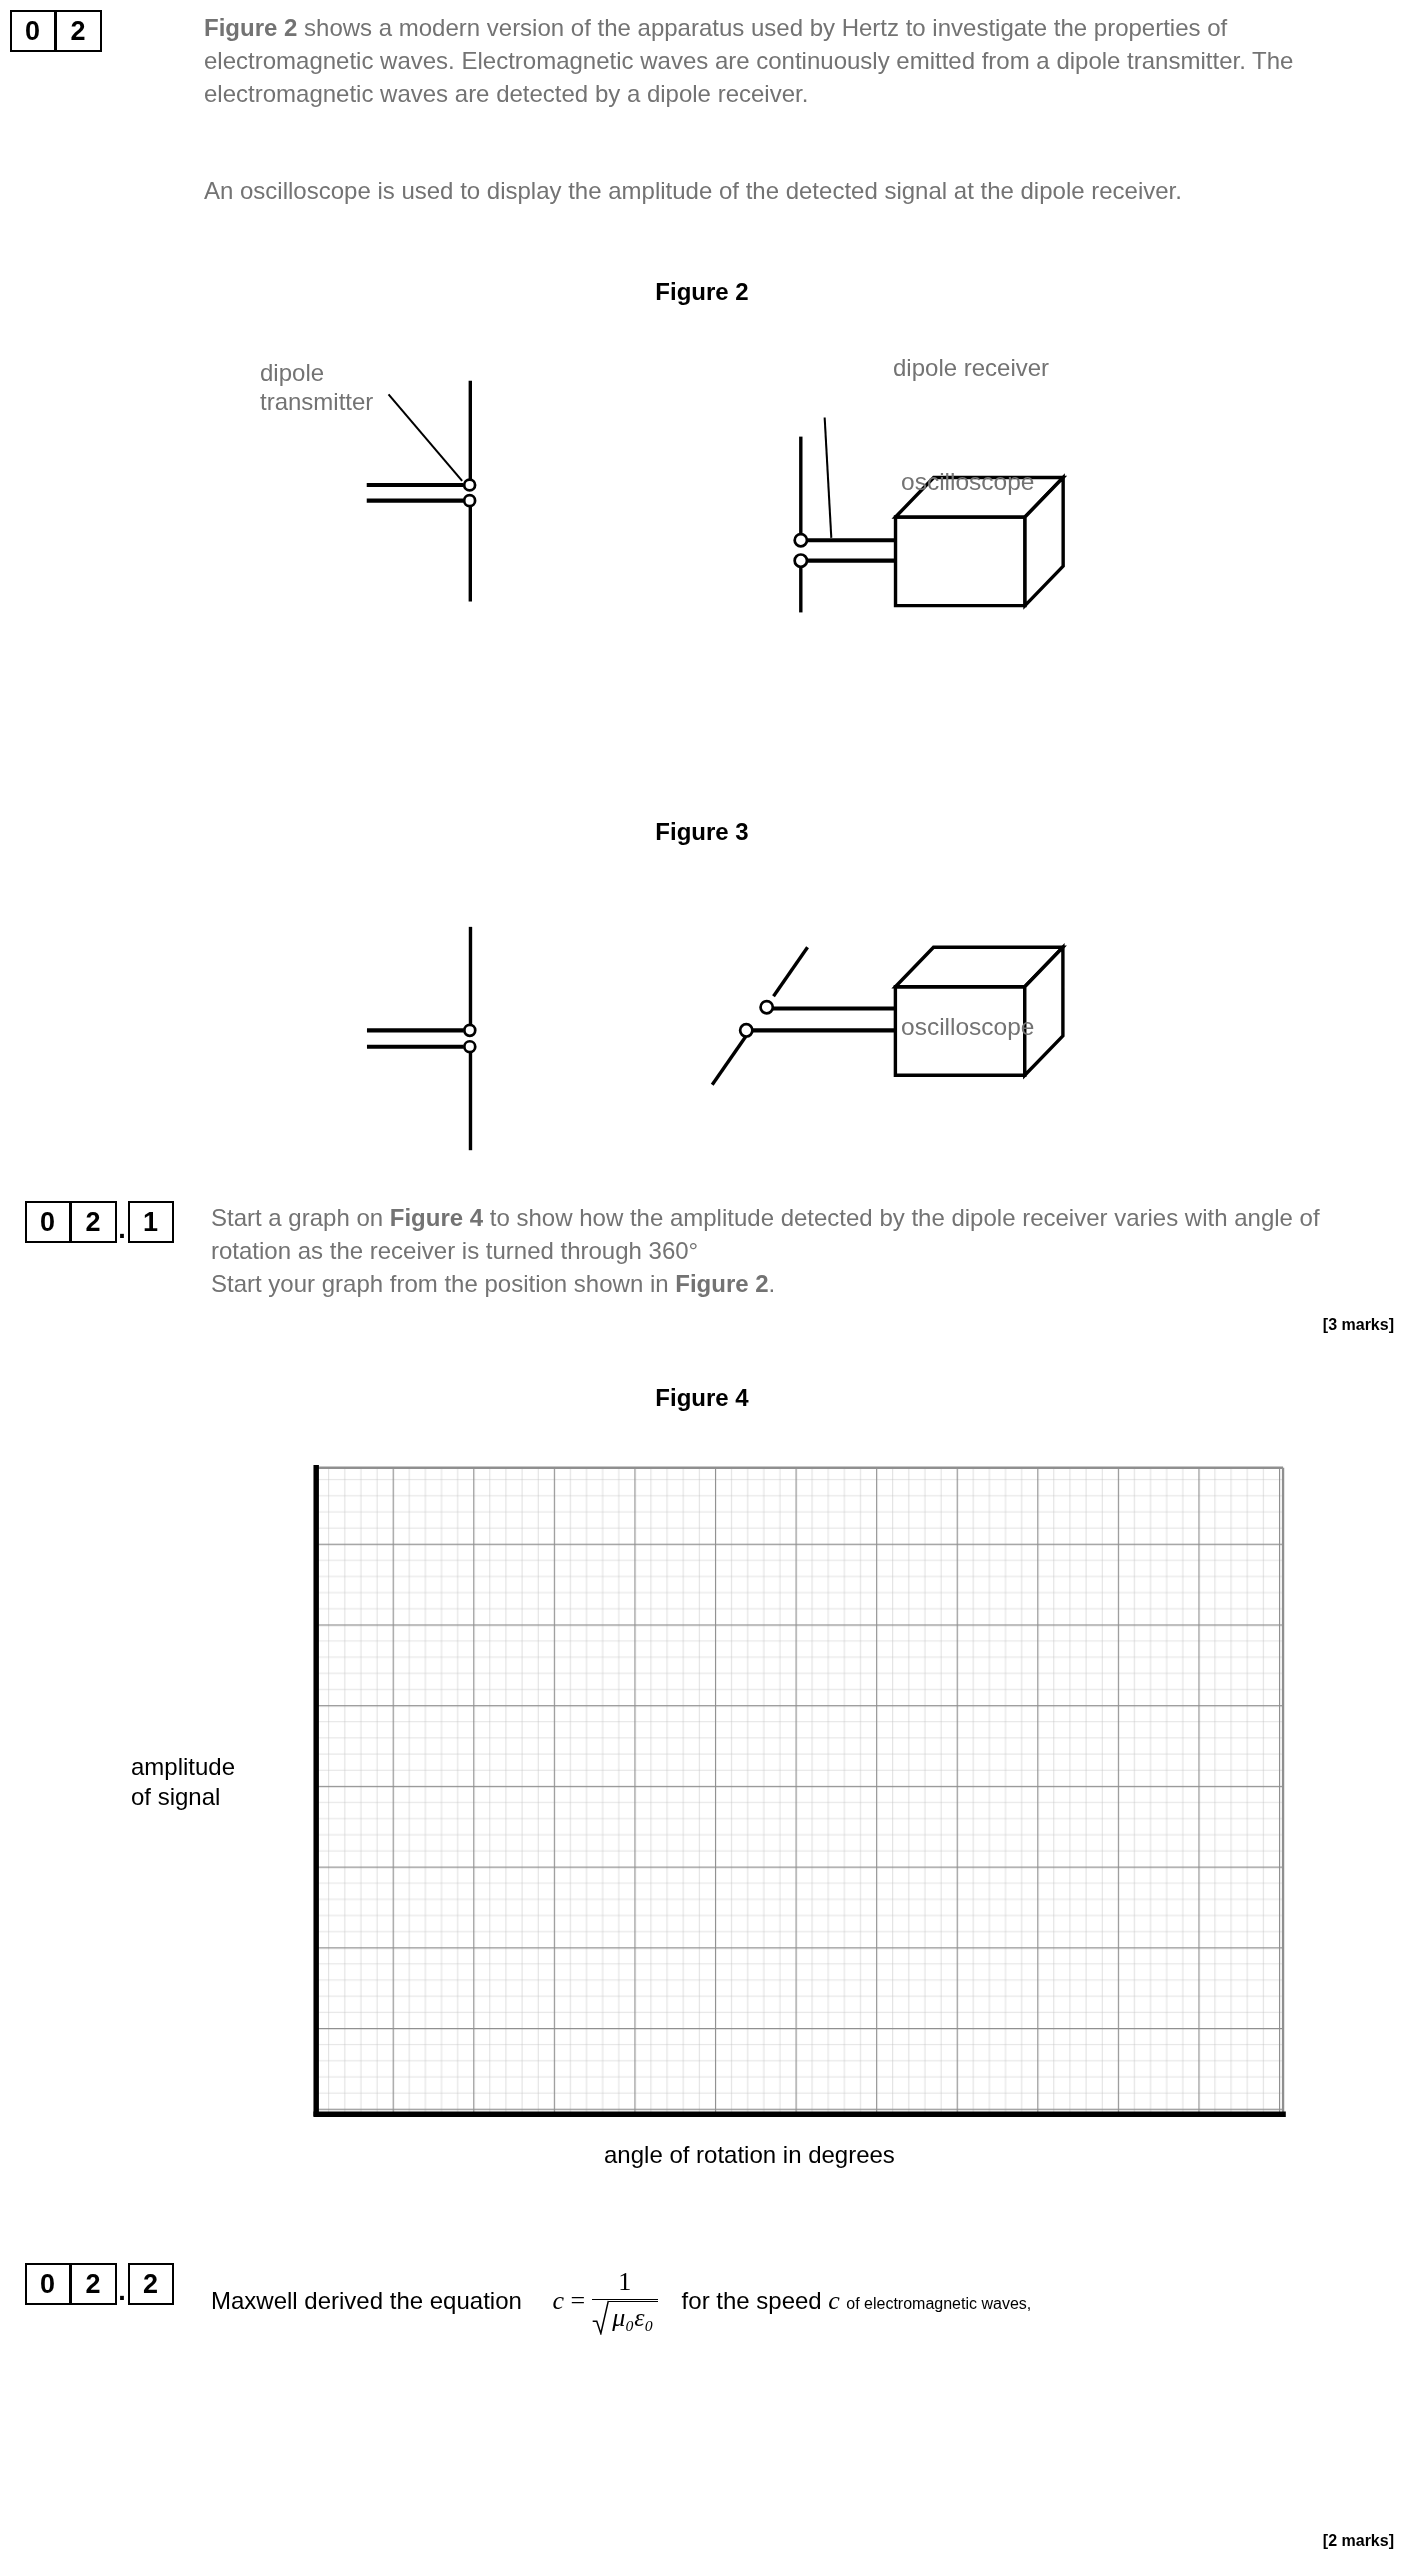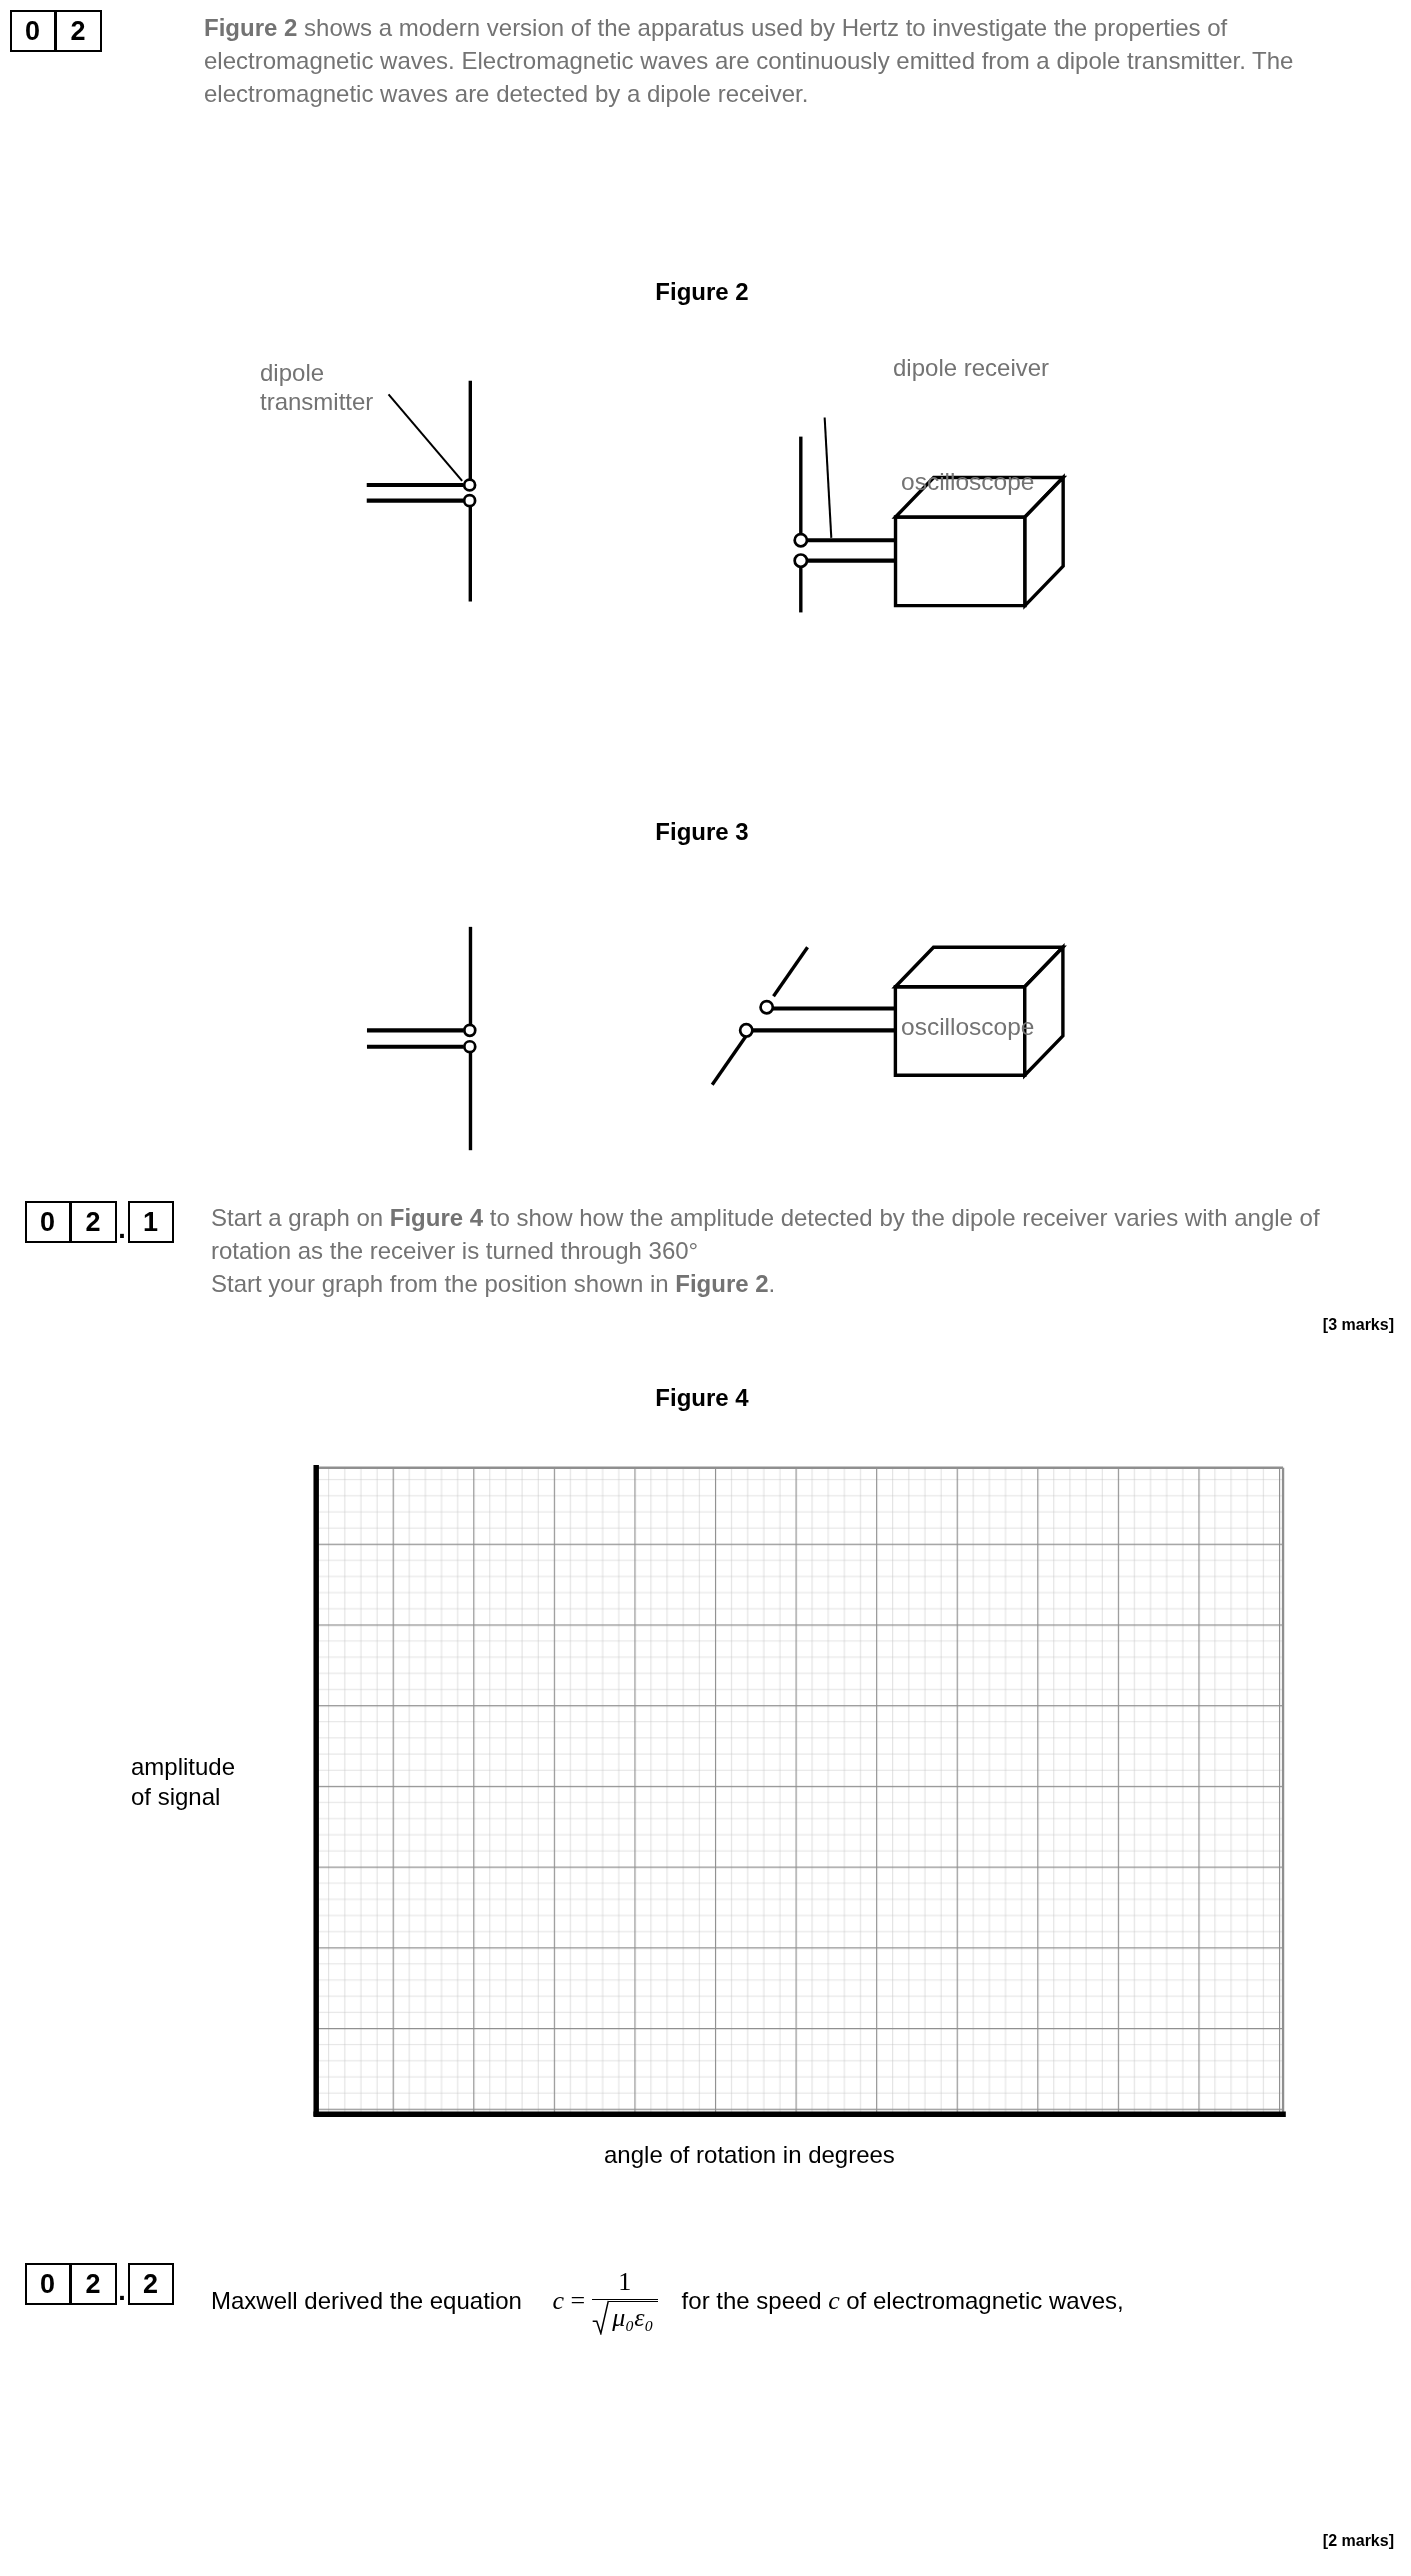--- a/index.html
+++ b/index.html
@@ -135,20 +135,21 @@
 
 <div id="page">
 
   <div class="qbox" style="left:9.5px; top:9.5px;">
     <div class="qcell">0</div>
     <div class="qcell">2</div>
   </div>
 
   <div class="para" style="left:204px; top:11px; width:1145px;"><b>Figure 2</b><span> shows a modern version of the apparatus used by Hertz to investigate the properties of electromagnetic waves.  Electromagnetic waves are continuously emitted from a dipole transmitter.  The electromagnetic waves are detected by a dipole receiver.</span></div>
 
+  <div class="para" style="left:204px; top:174px; width:1159px;">An oscilloscope is used to display the amplitude of the detected signal at the dipole receiver.</div>
 
   <div class="figcap" style="left:600px; top:278px; width:204px;">Figure 2</div>
 
   <div class="diagram" style="left:225px; top:341px;">
     <svg width="954" height="273" viewBox="0 0 1400 400" xmlns="http://www.w3.org/2000/svg">
 
       <line x1="360" y1="58" x2="360" y2="208" stroke="#000" stroke-width="5"></line>
       <line x1="360" y1="238" x2="360" y2="382" stroke="#000" stroke-width="5"></line>
 
       <line x1="208" y1="211" x2="350" y2="211" stroke="#000" stroke-width="6"></line>
@@ -277,21 +278,21 @@
           <svg class="radsign" viewBox="0 0 26 54">
             <path d="M1 34 L7 34 L13 52 L24 4" fill="none" stroke="#000" stroke-width="2.2"></path>
           </svg>
           <span class="radicand greek">μ₀ε₀</span>
         </span>
       </span>
     </span>
     <span style="display:inline-block; width:11px;"></span>
     <span style="font-family:'Liberation Sans',sans-serif; font-size:24px;">for the speed</span>
     <span class="eq-var">c</span>
-    <span style="font-family:'Liberation Sans',sans-serif; font-size:24px;">of electromagnetic waves,</span>
+    <span style="font-family:'Liberation Sans',sans-serif; font-size:16px;">of electromagnetic waves,</span>
   </div>
 
 
 
   <div class="marks" style="left:1022px; top:2532px; width:372px;">[2 marks]</div>
 
 </div>
 
 
 </body></html>

